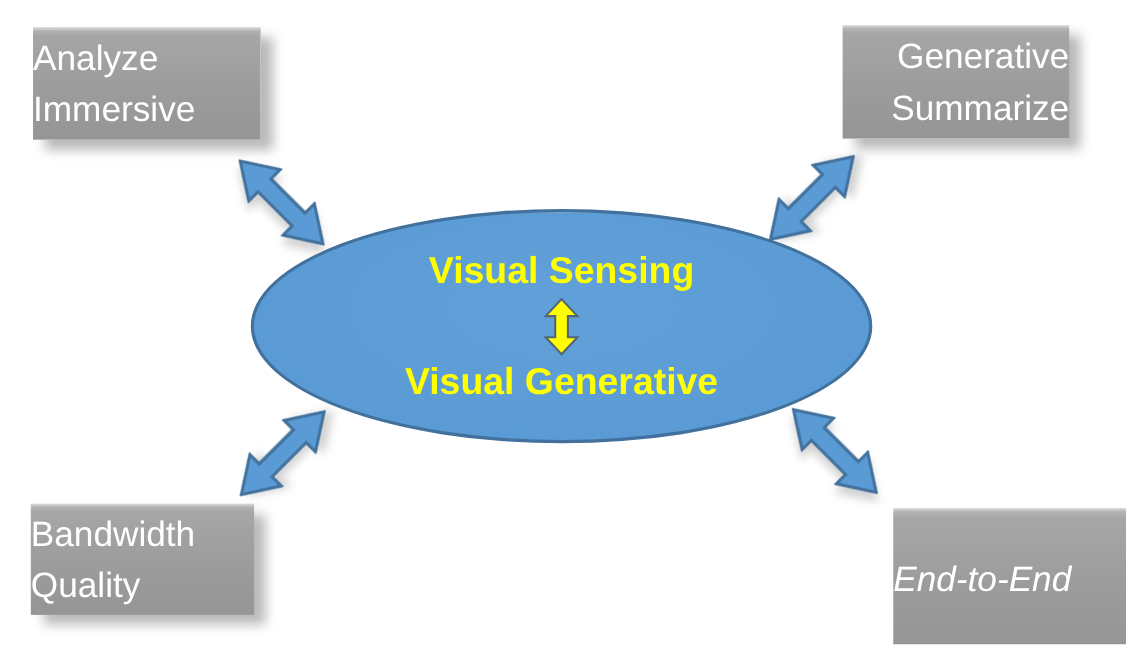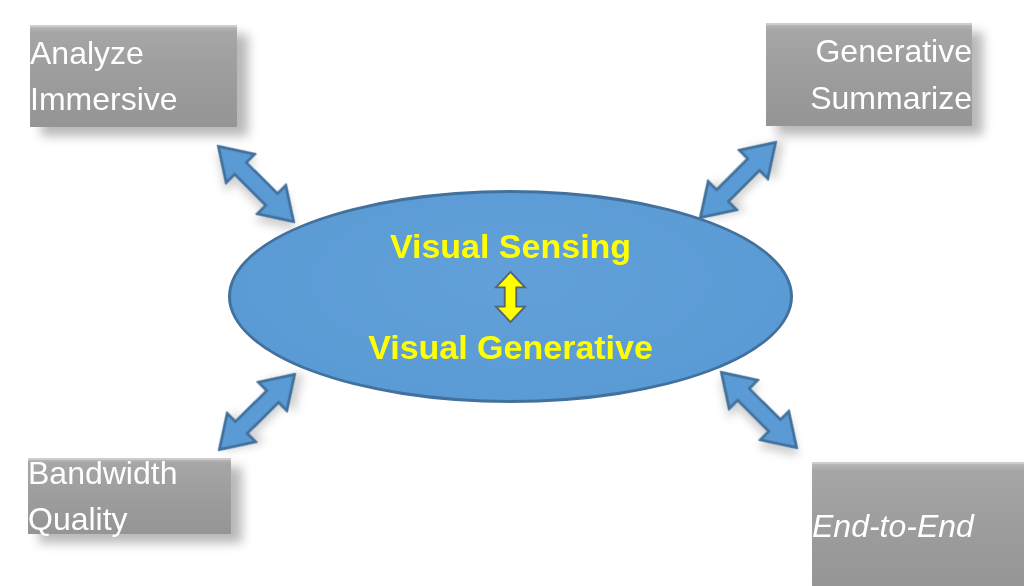--- a/index.html
+++ b/index.html
@@ -52,21 +52,21 @@
     font-size: 32px;
     line-height: 1.45;
     display: flex;
     flex-direction: column;
     justify-content: center;
   }
   .box-line { white-space: nowrap; }
 
   .box-tl { left: 30px;  top: 25px;  width: 207px; height: 102px; }
   .box-tr { left: 766px; top: 23px;  width: 206px; height: 103px; text-align: right; }
-  .box-bl { left: 28px;  top: 458px; width: 203px; height: 76px; }
+  .box-bl { left: 28px;  top: 458px; width: 203px; height: 101px; }
   .box-br { left: 812px; top: 462px; width: 227px; height: 128px; font-style: italic; }
 
   
   .blue-arrow {
     position: absolute;
     width: 110px;
     height: 44px;
     filter: drop-shadow(5px 5px 4px rgba(0,0,0,0.18));
   }
   .arrow-tl { left: 201px; top: 162px; transform: rotate(45deg); }

